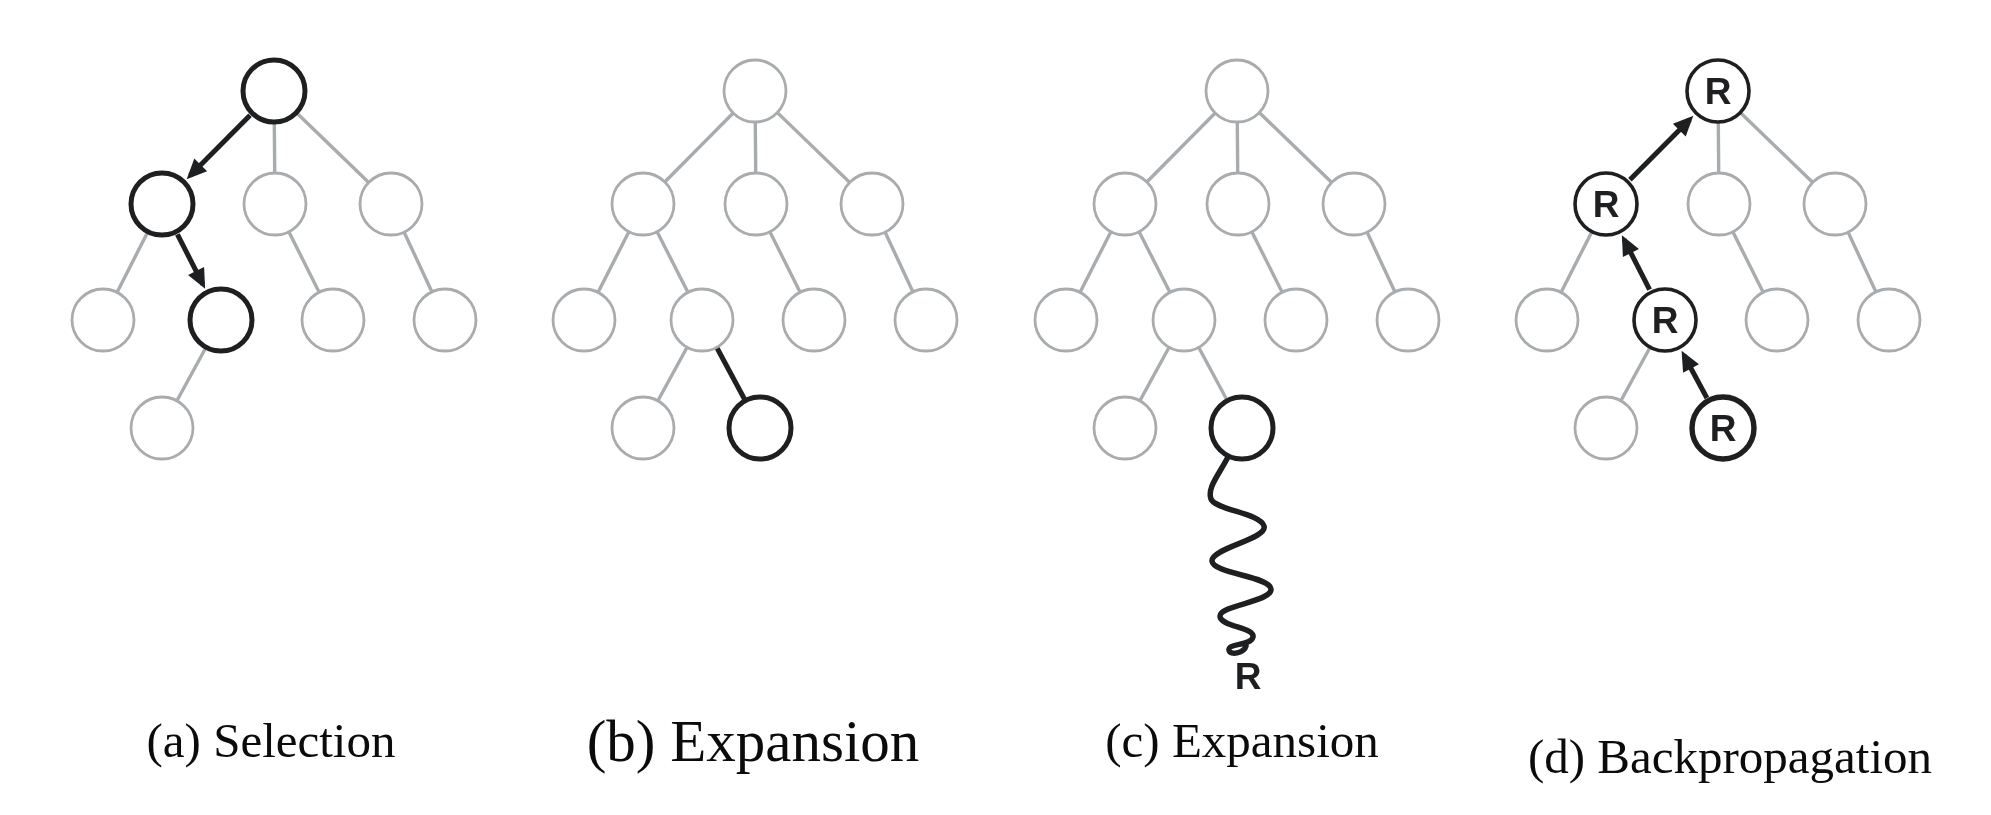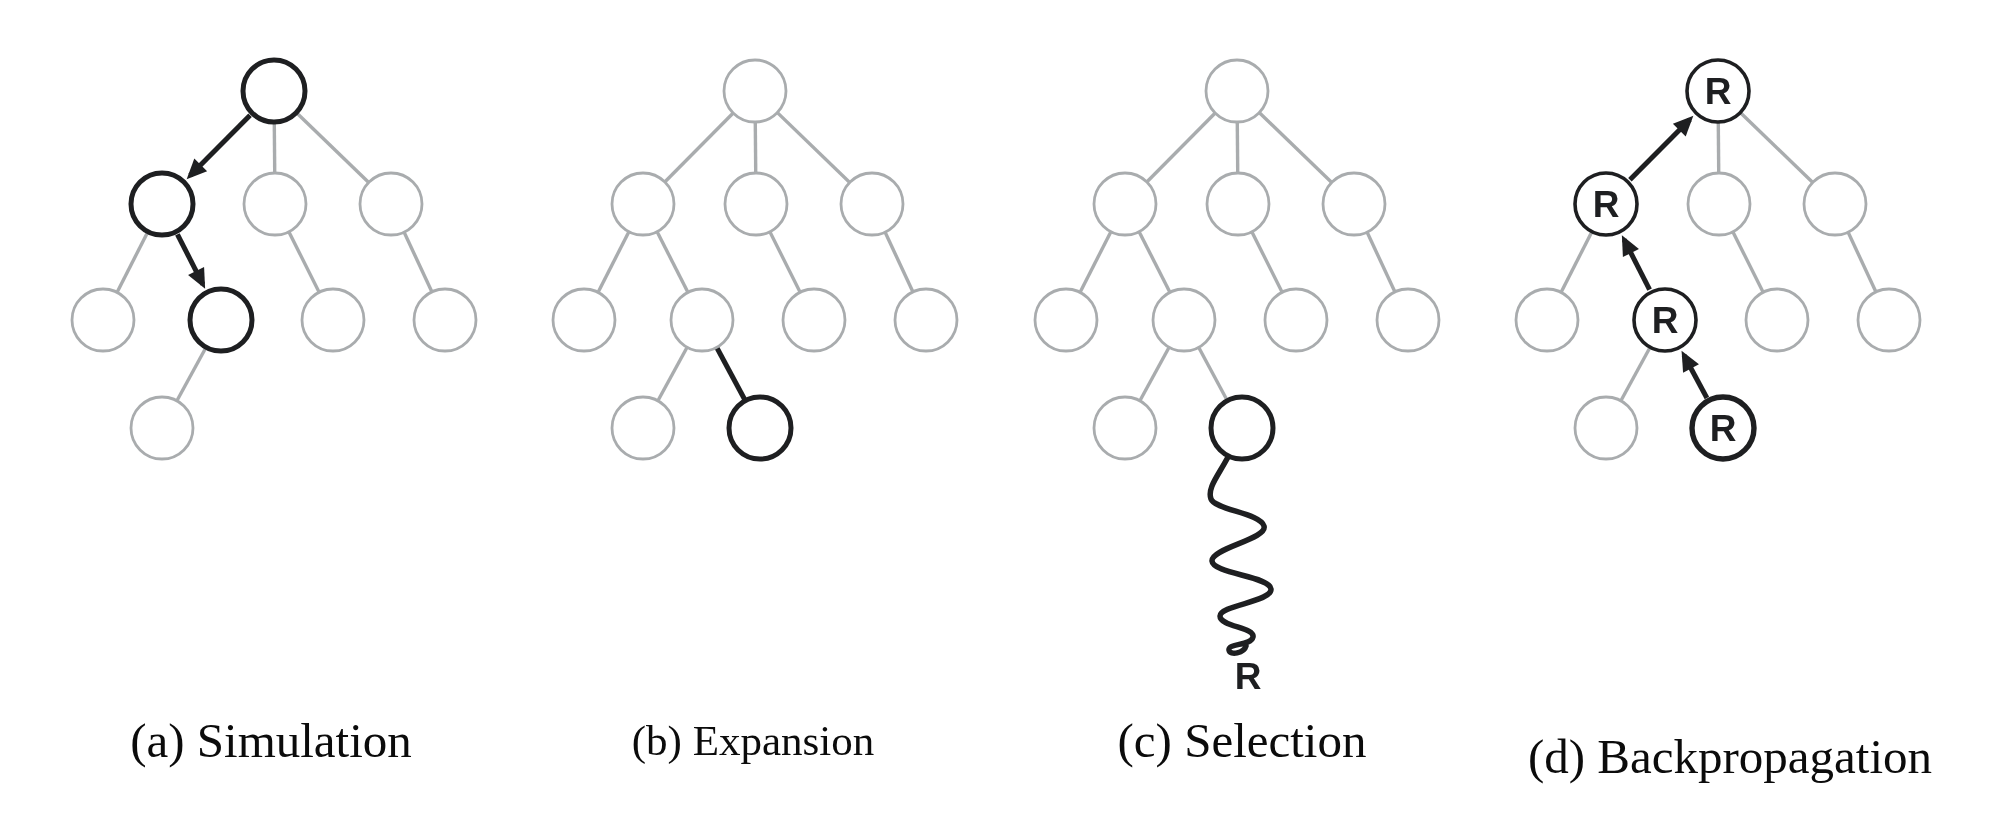--- a/index.html
+++ b/index.html
@@ -113,17 +113,17 @@
           <circle cx="162" cy="428" r="31" fill="#ffffff" stroke="#a9acae" stroke-width="2.8"></circle>
           <circle cx="279" cy="428" r="31" fill="#ffffff" stroke="#1e1f21" stroke-width="5.4"></circle>
           <text x="279" y="428" text-anchor="middle" dy="0.36em" fill="#1e1f21" font-size="37" font-weight="bold" font-family="&quot;Liberation Sans&quot;,&quot;DejaVu Sans&quot;,sans-serif">R</text>
           <line x1="262.9136943094684" y1="398.0461894038376" x2="239.92506551827253" y2="355.2397771719557" stroke="#1e1f21" stroke-width="5" marker-end="url(#arrowhead)"></line>
           <line x1="205.58609475387468" y1="289.6946947703299" x2="180.13400617191215" y2="239.65330027020013" stroke="#1e1f21" stroke-width="5" marker-end="url(#arrowhead)"></line>
           <line x1="185.93454247958766" y1="179.85175624827318" x2="245.84171472989686" y2="119.40969853144333" stroke="#1e1f21" stroke-width="5" marker-end="url(#arrowhead)"></line>
         </g>
       </g>
   </svg>
 
-  <div class="caption" style="left: 271px; color: rgb(11, 11, 11); font-size: 49px;">(a) Simulation</div>
-  <div class="caption" style="left: 753px; color: rgb(11, 11, 11); font-size: 43px;">(b) Expansion</div>
-  <div class="caption" style="left: 1242px; color: rgb(11, 11, 11); font-size: 49px;">(c) Selection</div>
+  <div class="caption" style="left: 271px; color: rgb(11, 11, 11); font-size: 49px;">(a) Selection</div>
+  <div class="caption" style="left: 753px; color: rgb(11, 11, 11); font-size: 59px;">(b) Expansion</div>
+  <div class="caption" style="left: 1242px; color: rgb(11, 11, 11); font-size: 49px;">(c) Expansion</div>
   <div class="caption" style="left: 1730px; color: rgb(11, 11, 11); font-size: 49px; margin-top: 16px;">(d) Backpropagation</div>
 </div>
 
 </body></html>

